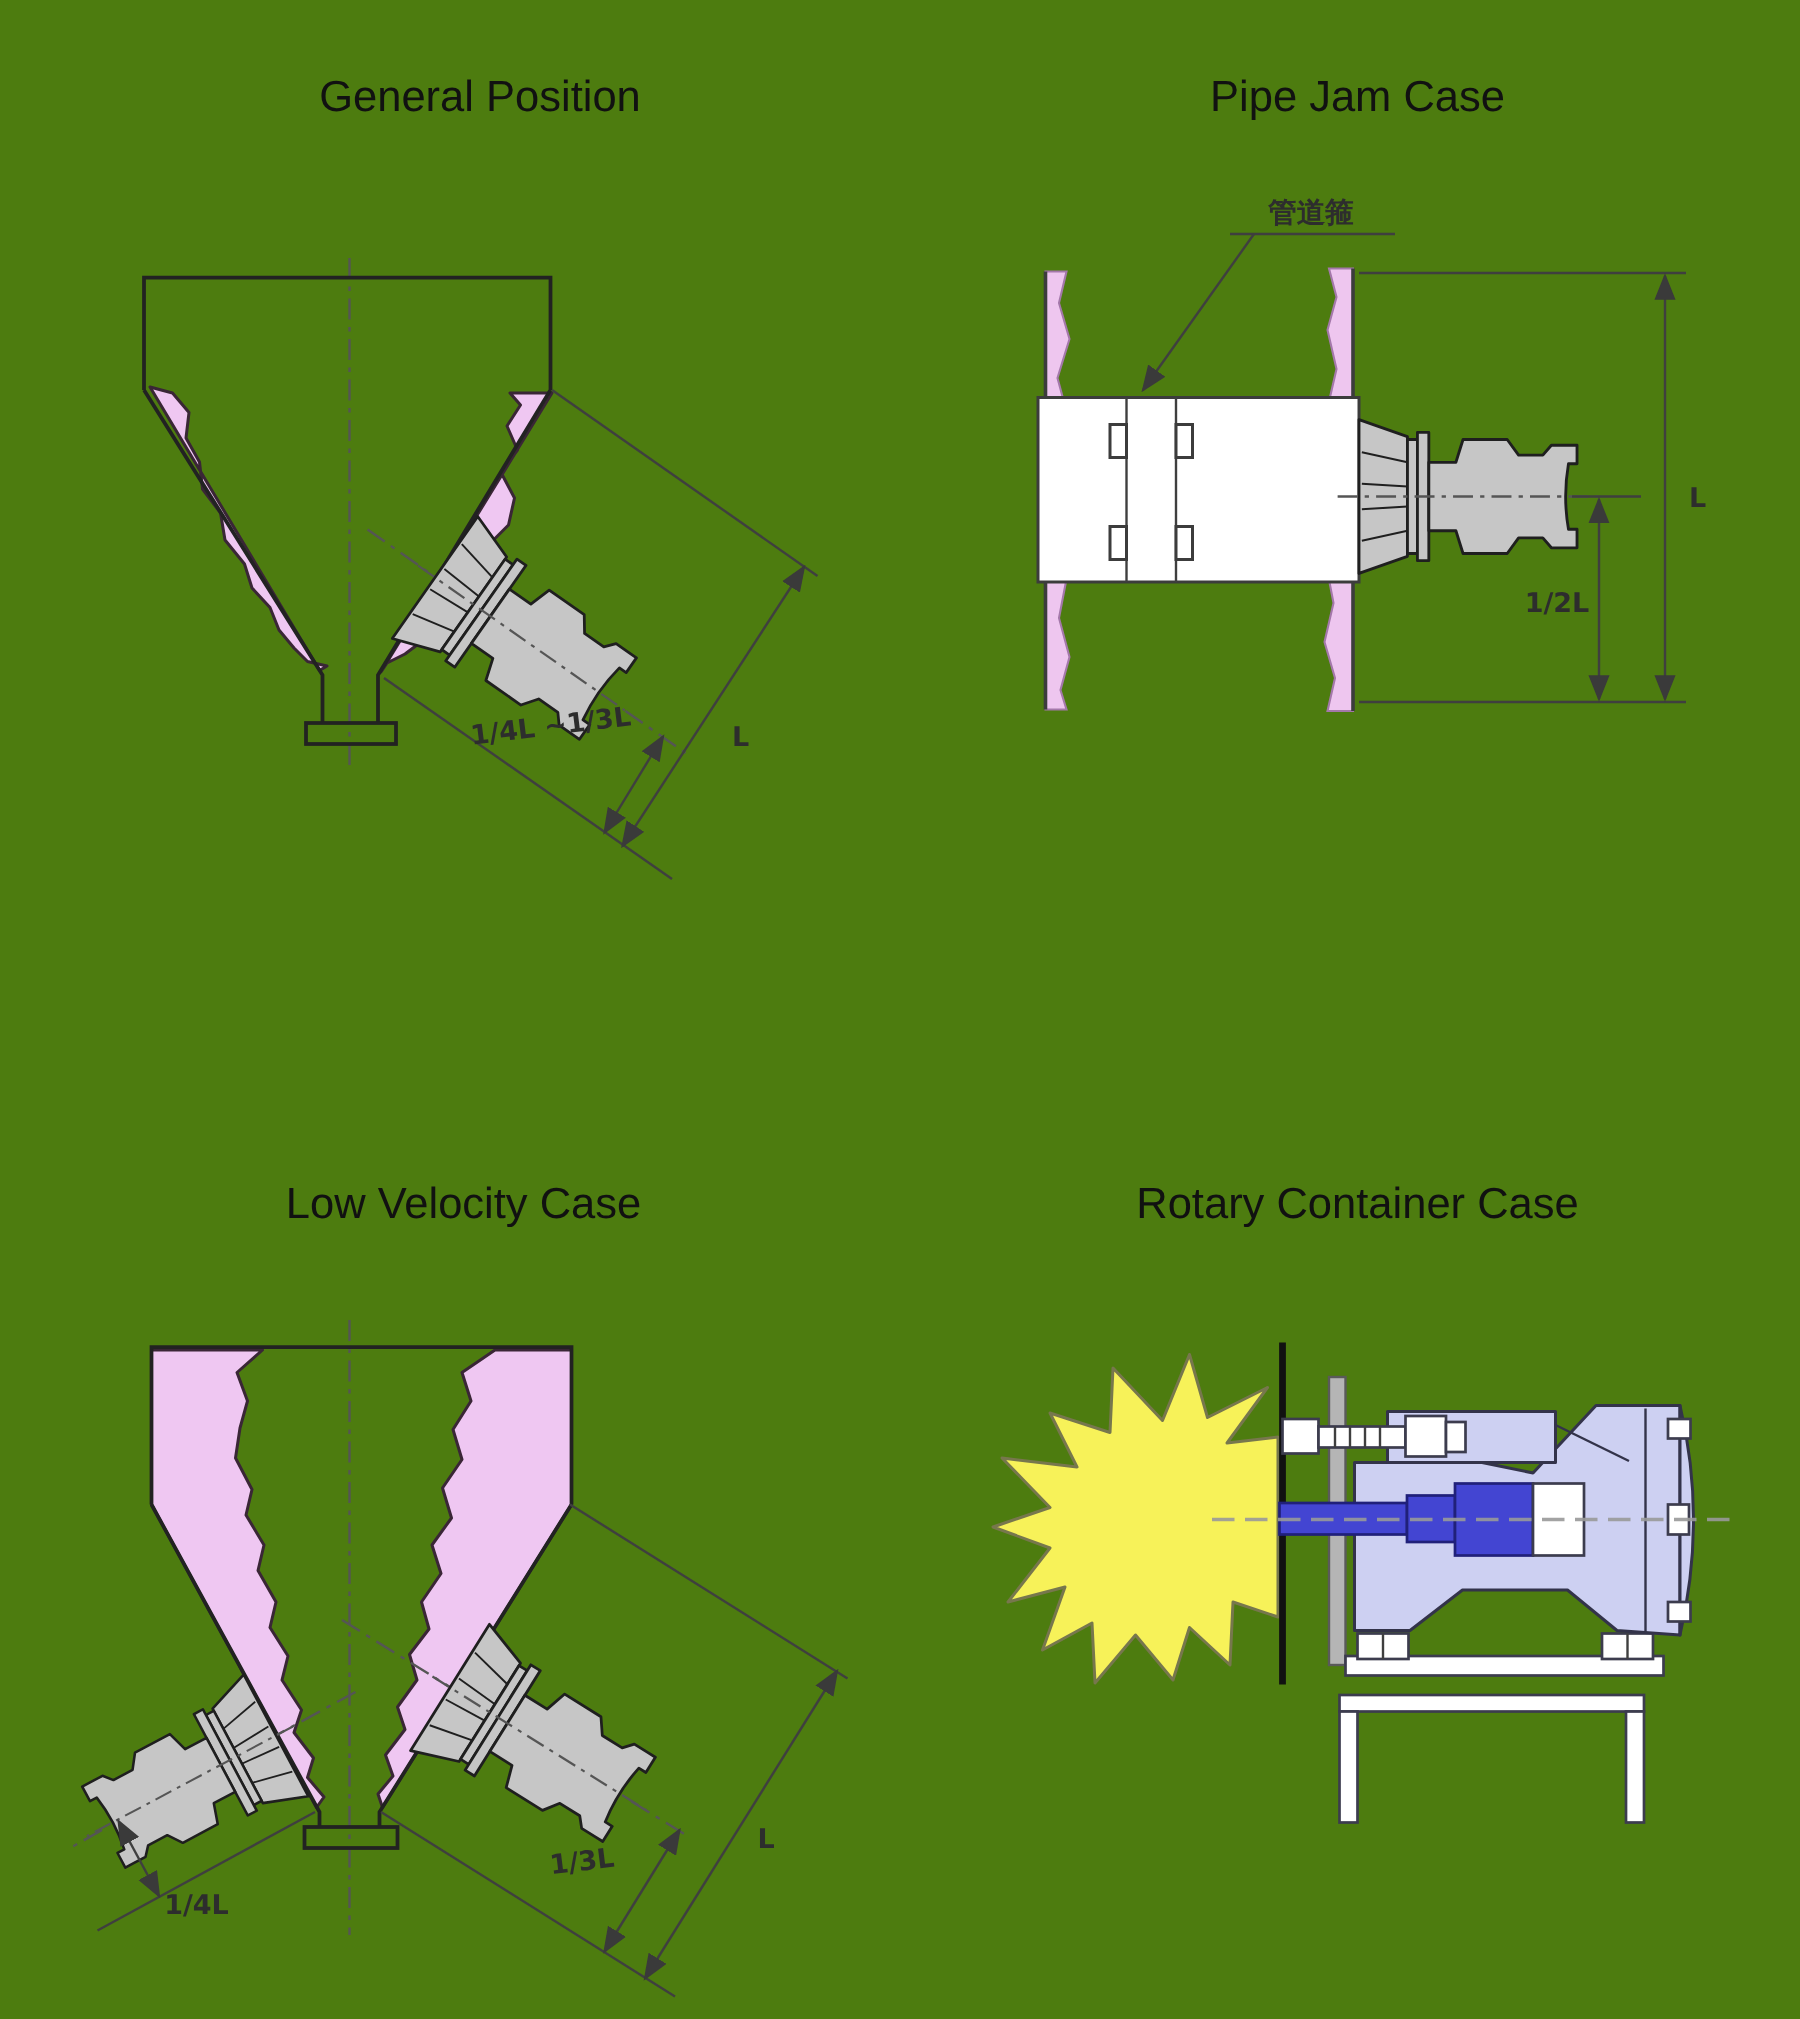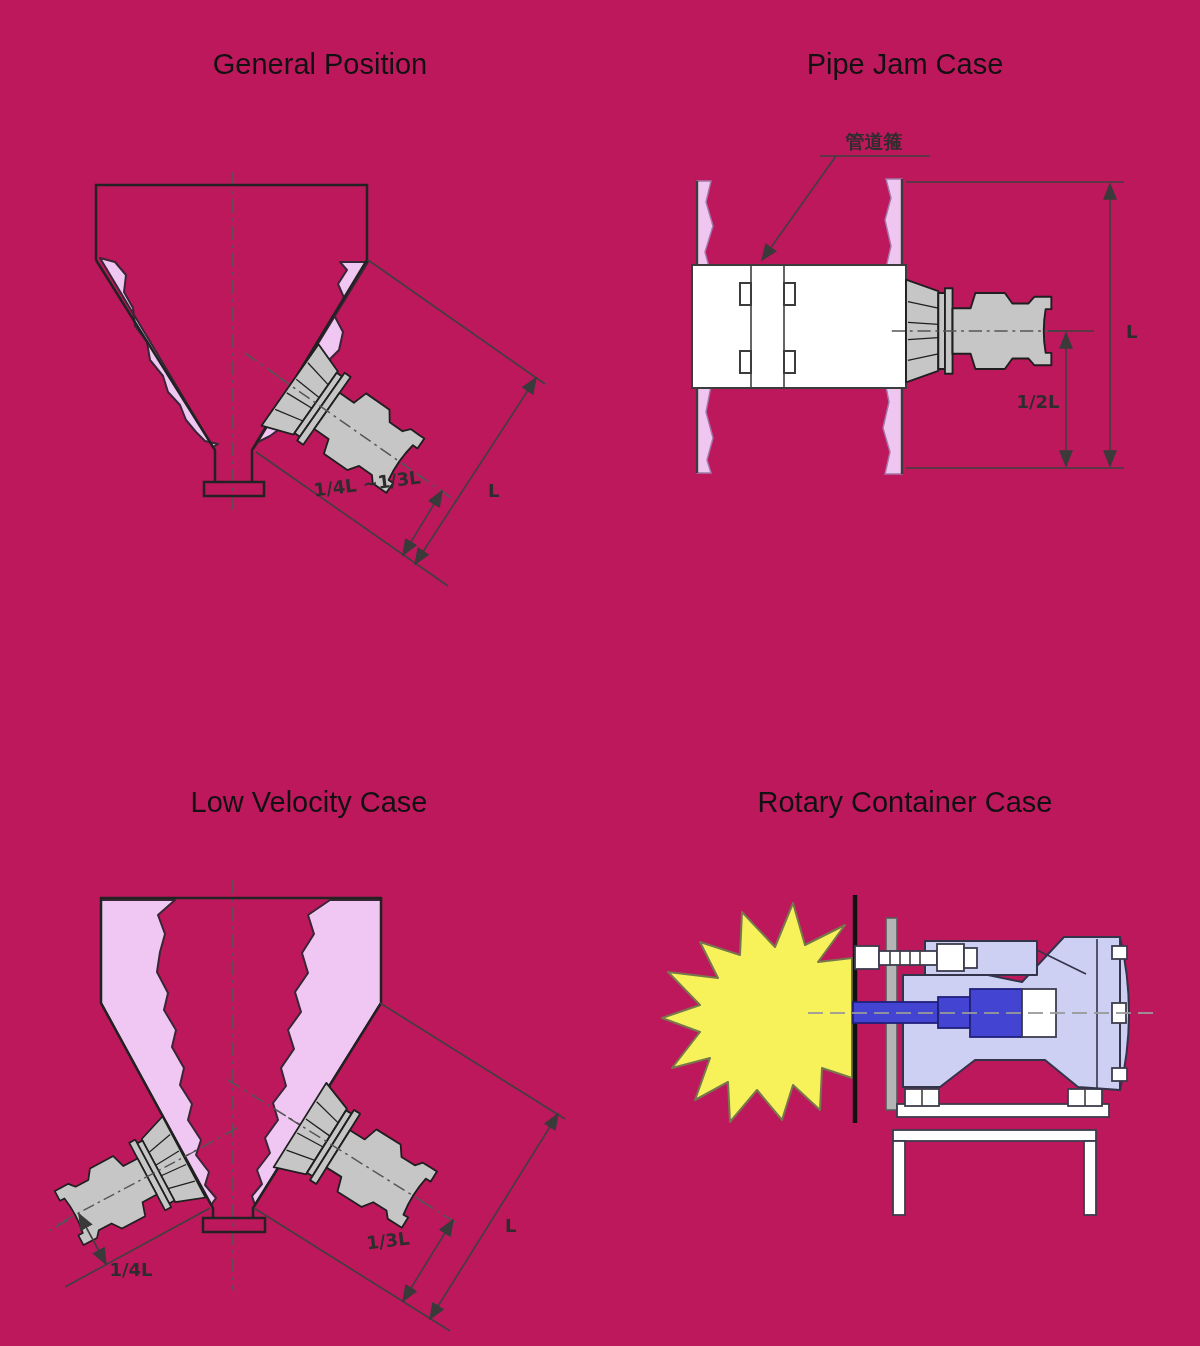--- a/index.html
+++ b/index.html
@@ -1,16 +1,16 @@
 <!DOCTYPE html>
 <html><head>
 <meta charset="utf-8">
 <style>
   html,body{margin:0;padding:0;background:#ffffff;}
-  .stage{position:relative;width:1200px;height:1346px;background:#be185d;overflow:hidden;
+  .stage{position:relative;width:1200px;height:1346px;background:#4d7c0f;overflow:hidden;
          font-family:"Liberation Sans", sans-serif;text-align:right;}
   svg{display:block;}
   .panel-title{font-family:"Liberation Sans", sans-serif;font-size:29px;fill:#111;}
   .dim-label{font-family:"DejaVu Sans", sans-serif;font-size:18px;font-weight:bold;fill:#2d2d2d;}
   .cjk-label{font-family:"DejaVu Sans", sans-serif;font-size:19px;font-weight:bold;fill:#2d2d2d;}
   .hopper{fill:none;stroke:#222;stroke-width:2.5;stroke-linejoin:miter;}
   .lining{fill:#efc7f2;stroke:#3a2636;stroke-width:2;stroke-linejoin:round;}
   .cline{fill:none;stroke:#555;stroke-width:1.6;stroke-dasharray:14 5 3 5;}
   .dim{stroke:#3f3f3f;stroke-width:1.6;fill:none;}
   .knock-fill{fill:#c6c6c6;stroke:#1f1f1f;stroke-width:2;stroke-linejoin:round;}

